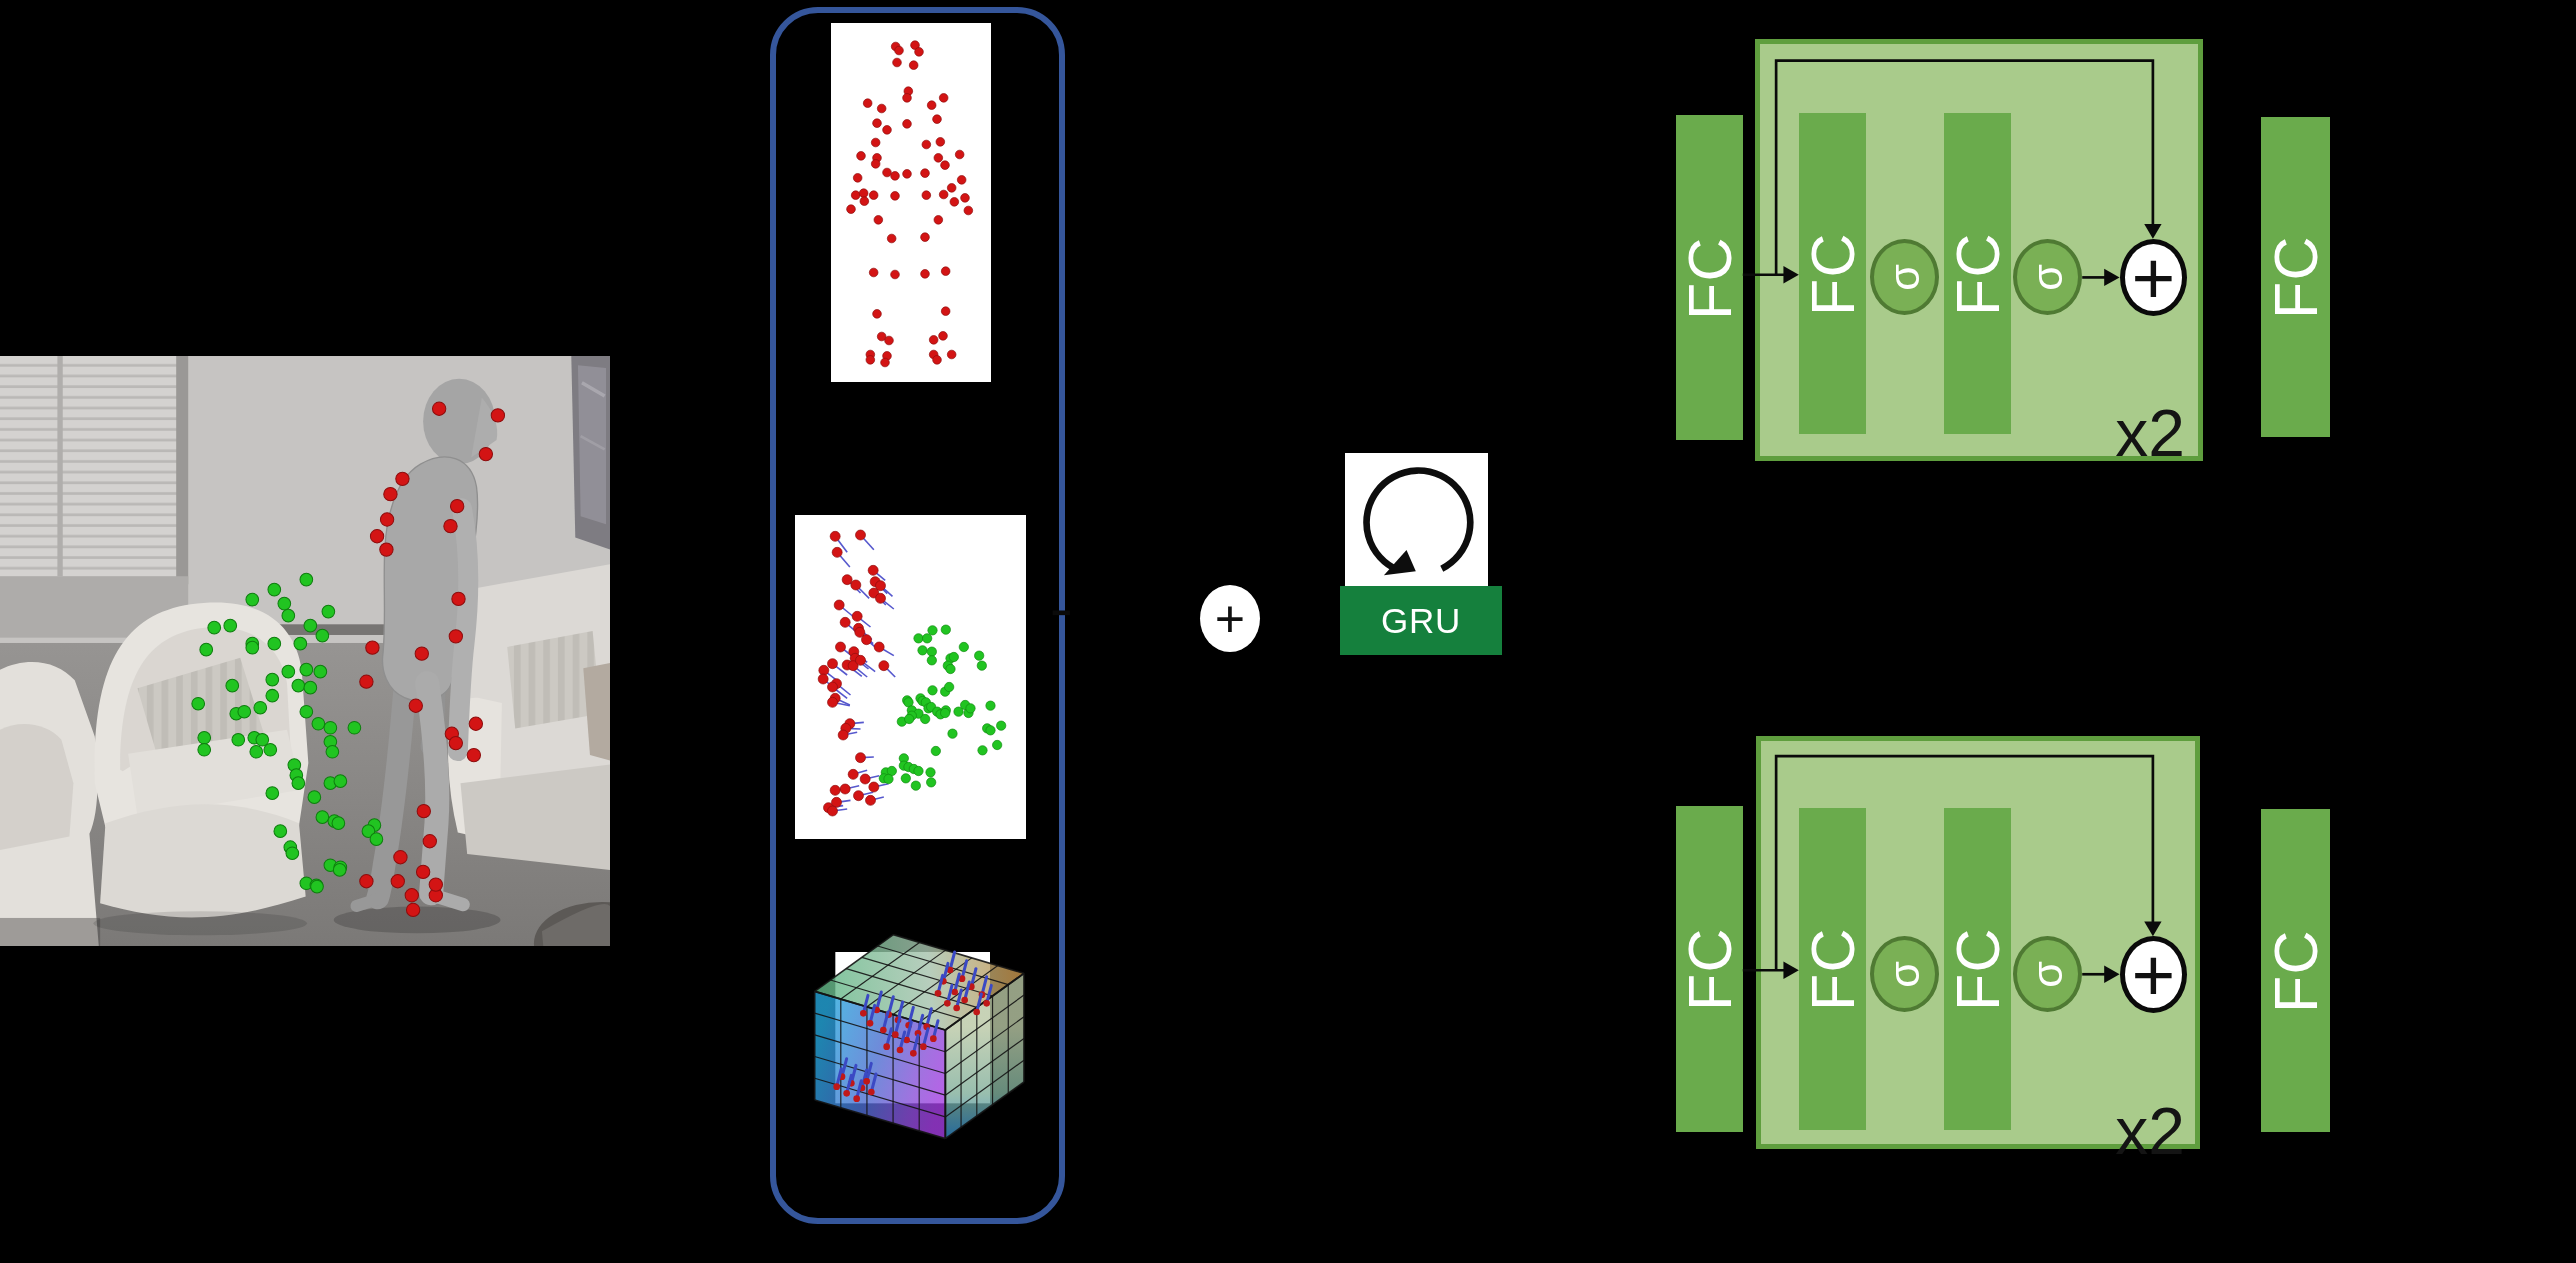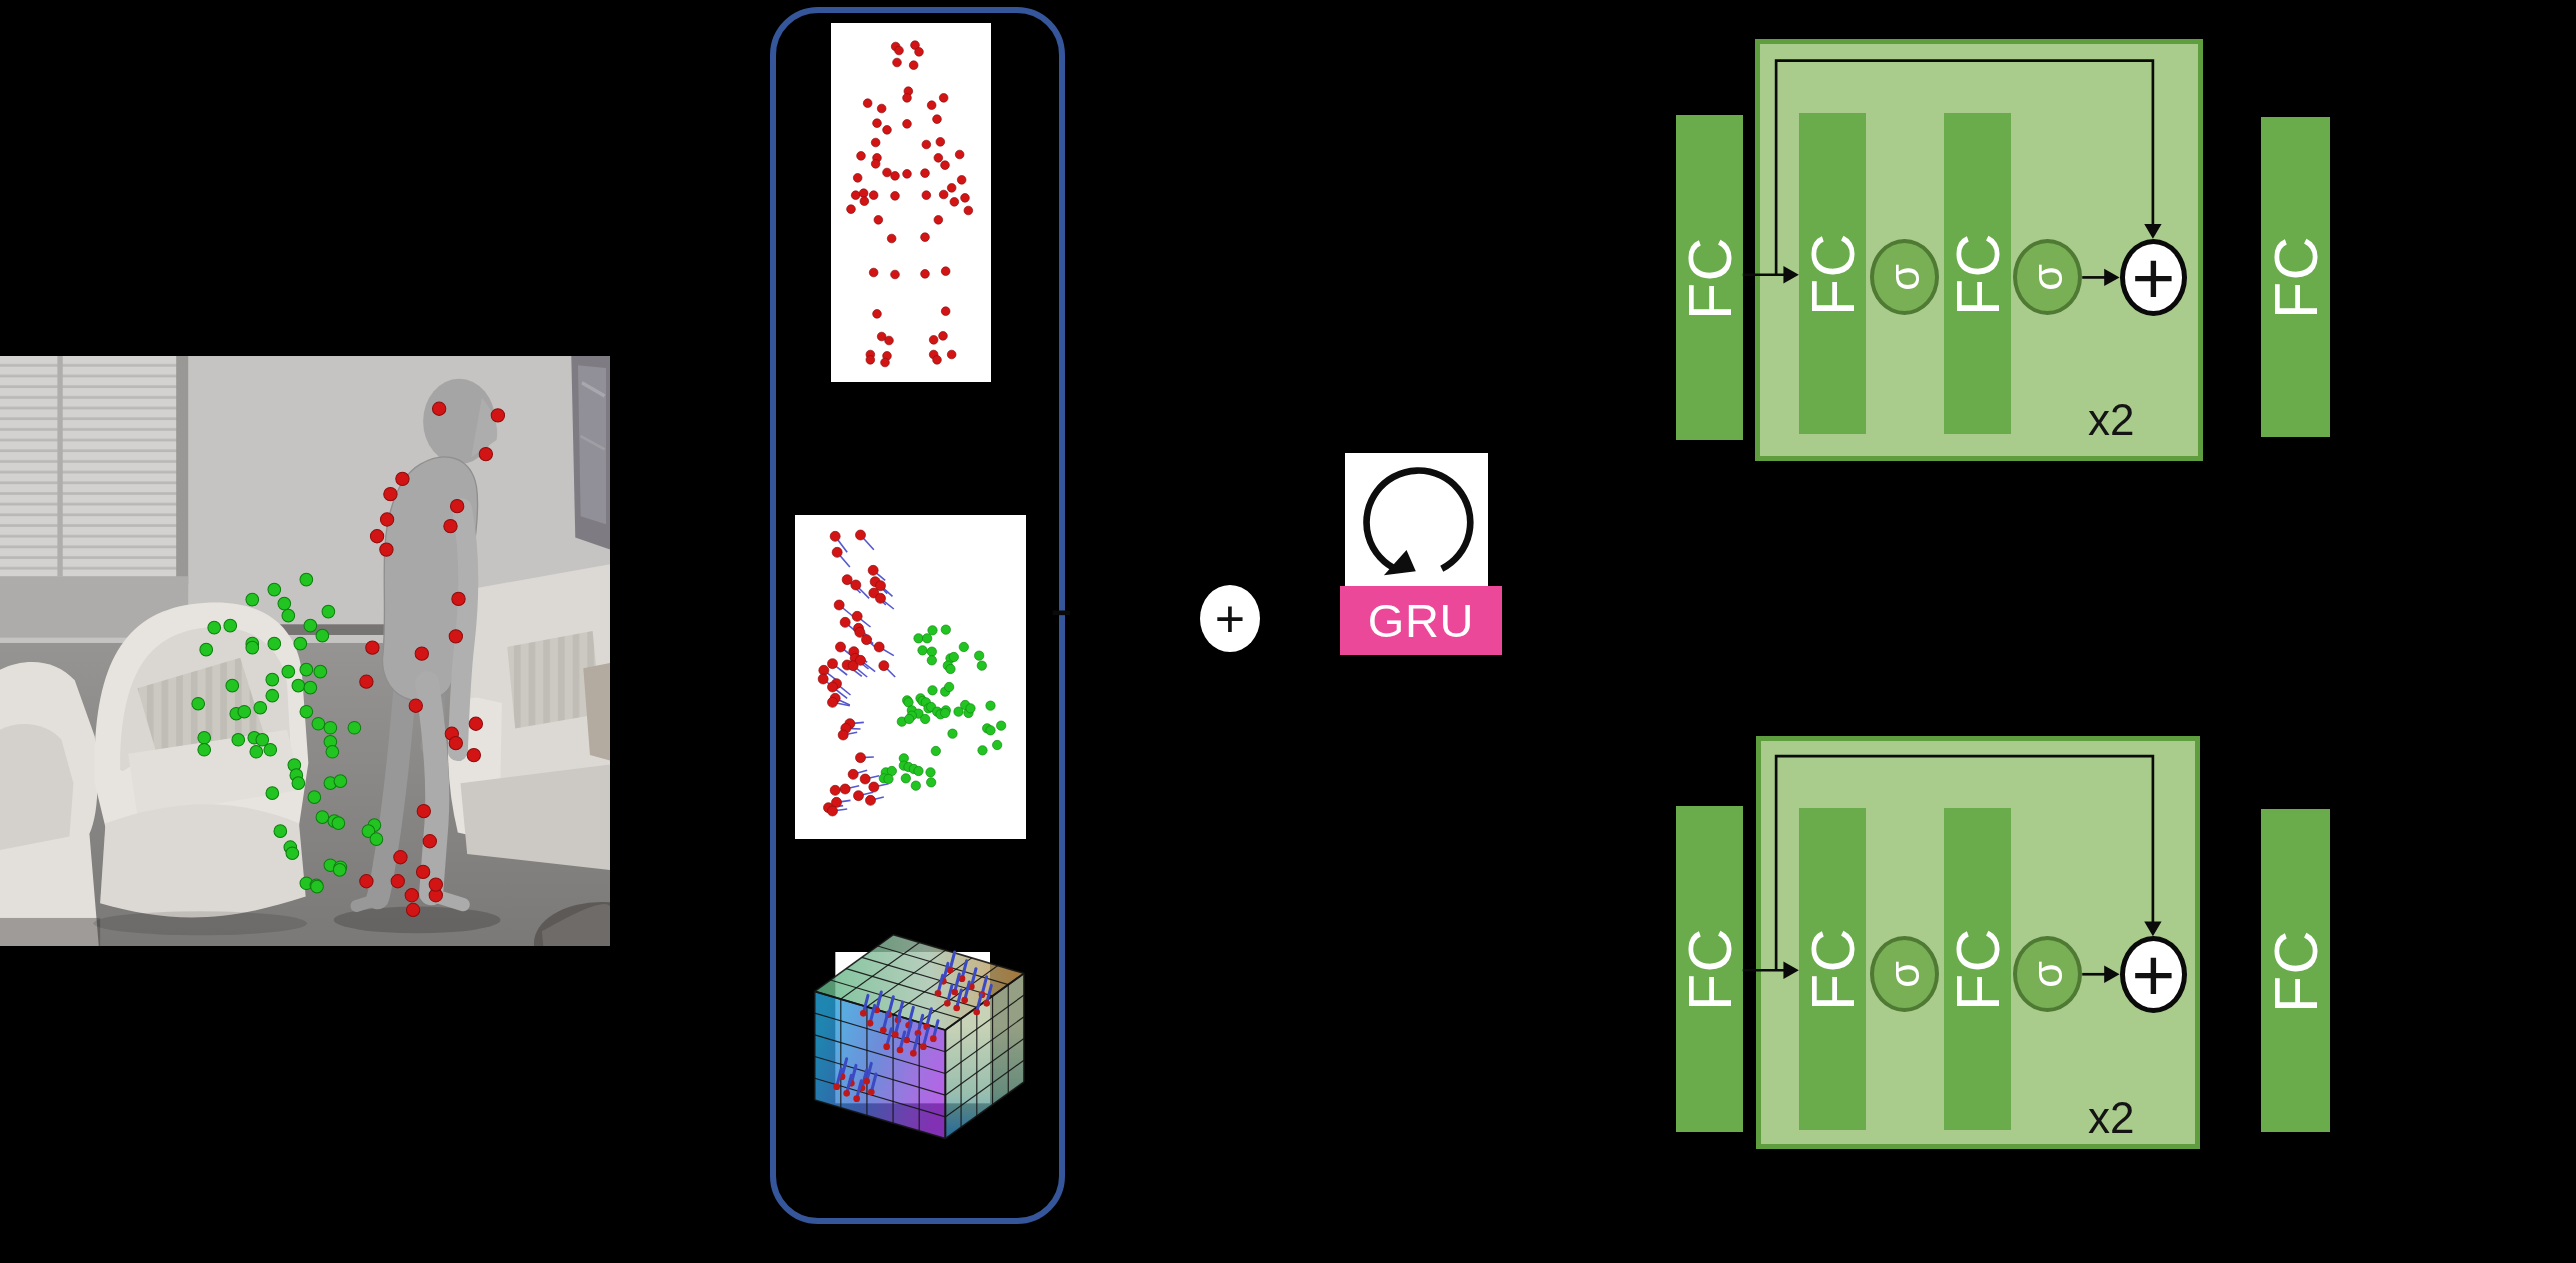--- a/index.html
+++ b/index.html
@@ -8,27 +8,27 @@
   .abs{position:absolute;}
   .whitebox{background:#fff;}
   .fc-bar{background:#6aab4c;display:flex;align-items:center;justify-content:center;}
   .fc-bar span{transform:rotate(-90deg);white-space:nowrap;color:#fff;font-size:61px;letter-spacing:1.3px;}
   .res-box{background:#a9cb8b;border:5.3px solid #5f9e3e;box-sizing:border-box;}
   .sigma{background:#7ab055;border:4px solid #4f7a33;border-radius:50%;box-sizing:border-box;
          display:flex;align-items:center;justify-content:center;}
   .sigma span{transform:rotate(-90deg);color:#fff;font-size:43px;}
   .sum-circle{background:#fff;border:5.3px solid #0a0a0a;border-radius:50%;box-sizing:border-box;
          display:flex;align-items:center;justify-content:center;color:#111;font-size:75px;font-weight:400;}
-  .repeat-label{color:#141414;font-size:44px;text-align:left;}
+  .repeat-label{color:#141414;font-size:66px;text-align:right;}
   .panel{border:6px solid #35569b;border-radius:48px;box-sizing:border-box;background:transparent;}
   .plus-node{background:#fff;border-radius:50%;display:flex;align-items:center;justify-content:center;
          color:#111;font-size:52px;}
   .gru-icon-box{background:#fff;}
-  .gru-label{background:#ec4899;color:#fff;display:flex;align-items:center;justify-content:center;
-         font-size:47px;letter-spacing:0.7px;}
+  .gru-label{background:#15803d;color:#fff;display:flex;align-items:center;justify-content:center;
+         font-size:35px;letter-spacing:0.7px;}
   svg{display:block;}
 </style>
 </head>
 <body>
 
 <div id="stage">
 
   <div class="abs" style="left:0;top:356px;width:610px;height:590px;">
     <svg width="610" height="590" viewBox="0 0 914 884">
       <defs>

